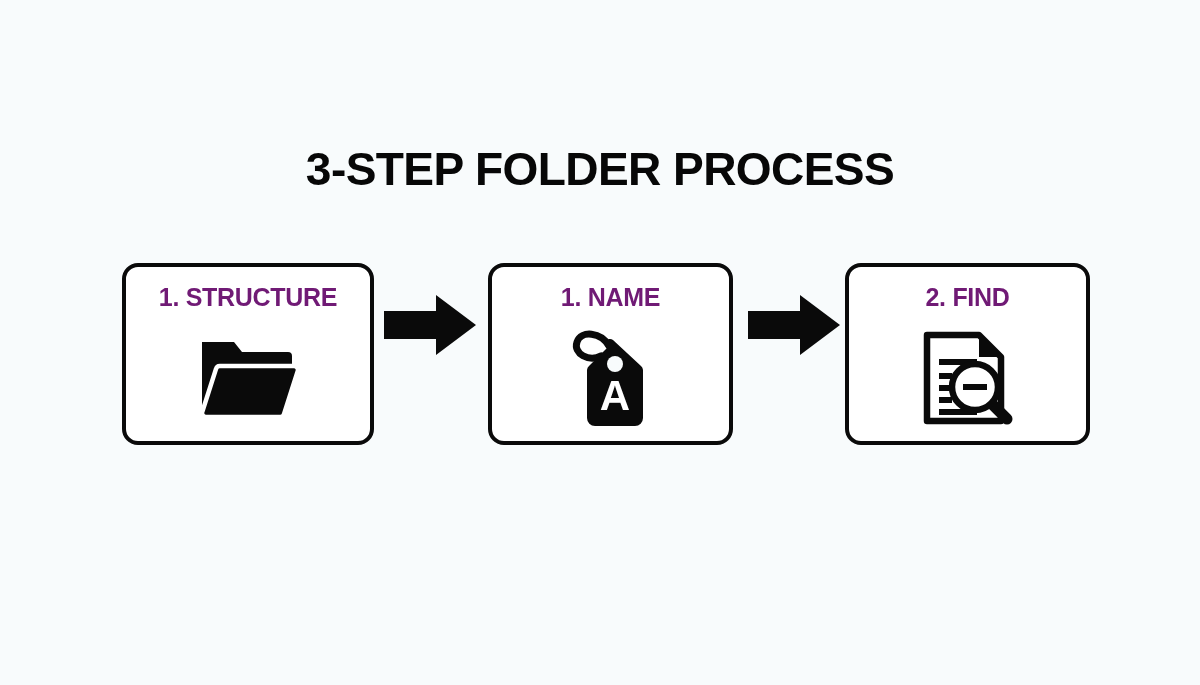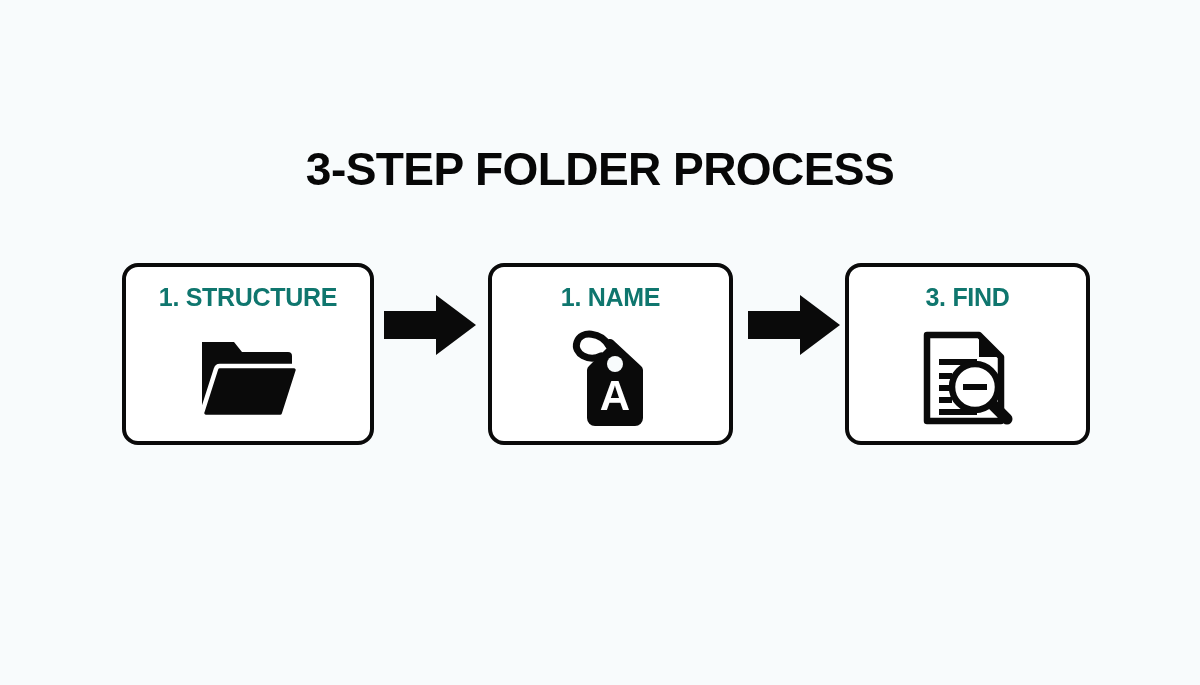--- a/index.html
+++ b/index.html
@@ -63,21 +63,21 @@
   .card-label {
     position: absolute;
     top: 16px;
     left: 0;
     width: 100%;
     text-align: center;
     font-family: "Liberation Sans", sans-serif;
     font-weight: bold;
     font-size: 25px;
     letter-spacing: -0.3px;
-    color: #0f766e;
+    color: #701a75;
     white-space: nowrap;
   }
 
   .card-icon {
     position: absolute;
     top: 56px;
     left: 0;
     width: 100%;
     height: 110px;
     display: flex;
@@ -138,21 +138,21 @@
       </div>
     </div>
 
     <div class="arrow arrow-2">
       <svg width="92" height="60" viewBox="0 0 92 60">
         <path d="M0 16 H52 V0 L92 30 L52 60 V44 H0 Z" fill="#0a0a0a"></path>
       </svg>
     </div>
 
     <div class="card card-3">
-      <div class="card-label">3. FIND</div>
+      <div class="card-label">2. FIND</div>
       <div class="card-icon">
         <svg width="102" height="102" viewBox="0 0 102 102">
 
           <path d="M10 8 H62 L84 30 V94 H10 Z" fill="#ffffff" stroke="#0a0a0a" stroke-width="6.5" stroke-linejoin="round"></path>
           <path d="M62 8 L84 30 H62 Z" fill="#0a0a0a"></path>
 
           <rect x="22" y="32" width="38" height="6" fill="#0a0a0a"></rect>
           <rect x="22" y="46" width="13" height="6" fill="#0a0a0a"></rect>
           <rect x="22" y="58" width="13" height="6" fill="#0a0a0a"></rect>
           <rect x="22" y="70" width="13" height="6" fill="#0a0a0a"></rect>

